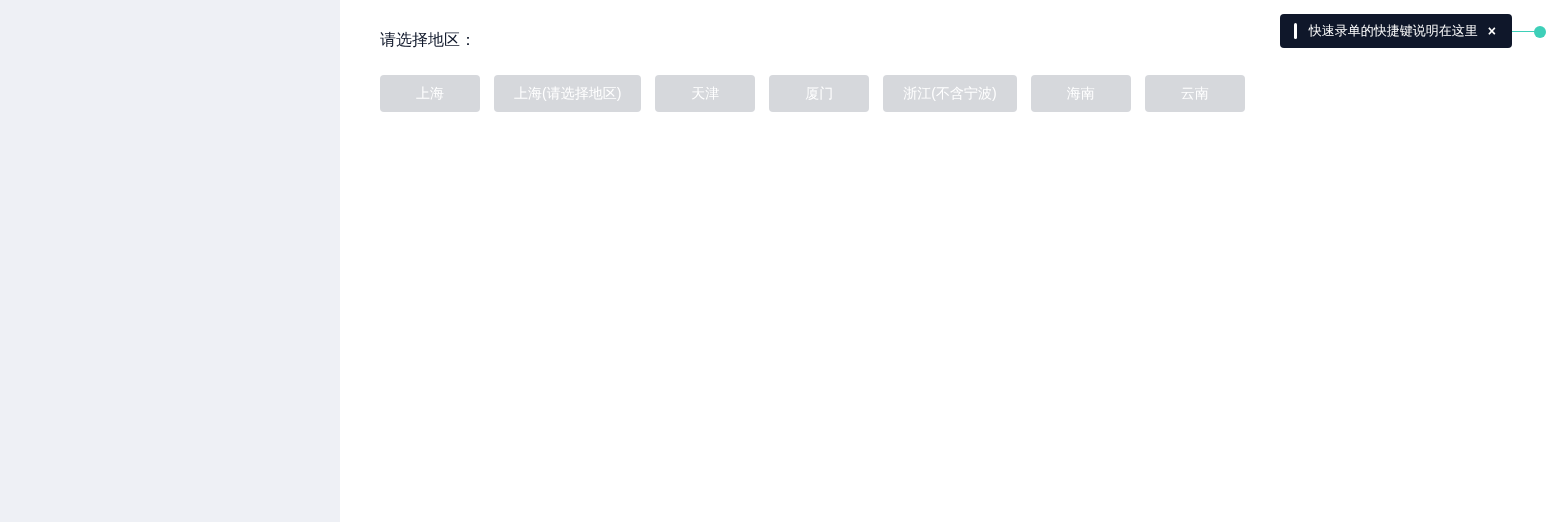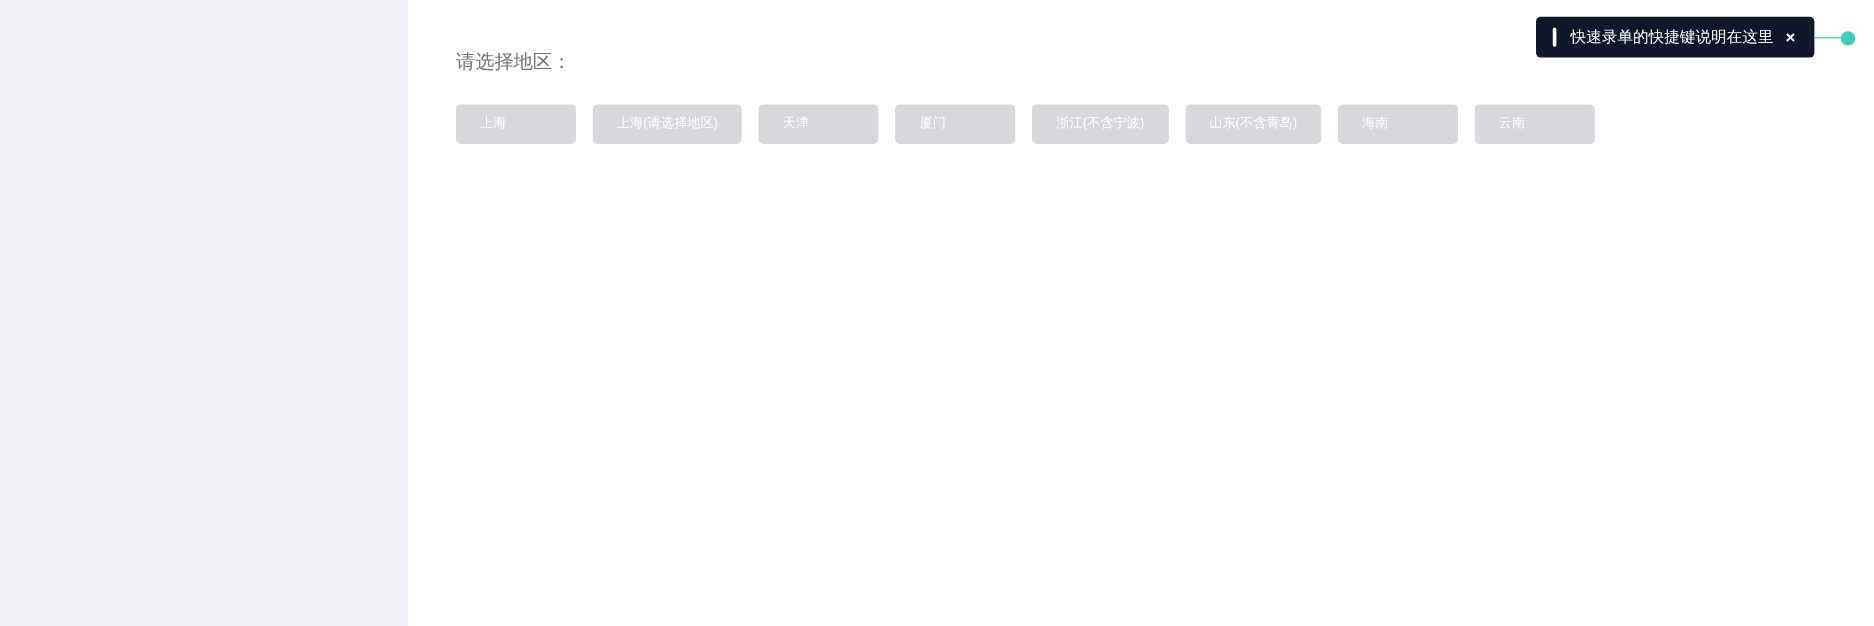--- a/index.html
+++ b/index.html
@@ -31,42 +31,41 @@
       left: 340px;
       top: 0;
       width: 1222px;
       height: 522px;
       background: #ffffff;
       padding: 30px 40px;
     }
 
     .page-title {
       font-size: 16px;
-      color: #737373;
+      color: #0f172a;
       font-weight: normal;
       margin-bottom: 24px;
-      margin-top: 12px;
     }
 
     .region-buttons {
       display: flex;
       flex-wrap: wrap;
       gap: 14px;
     }
 
     .region-btn {
       background: #d6d8dc;
       color: #fff;
       border: none;
       border-radius: 4px;
       padding: 8px 20px;
-      font-size: 11px;
+      font-size: 14px;
       cursor: pointer;
       min-width: 100px;
-      text-align: left;
+      text-align: center;
       line-height: 1.5;
     }
 
     
     .tooltip-banner {
       position: absolute;
       top: 14px;
       right: 50px;
       background: #0f172a;
       color: #fff;
@@ -115,21 +114,20 @@
 
 <div class="main-content">
   <div class="page-title">请选择地区：</div>
 
   <div class="region-buttons">
   <button class="region-btn">上海</button>
       <button class="region-btn">上海(请选择地区)</button>
       <button class="region-btn">天津</button>
       <button class="region-btn">厦门</button>
       <button class="region-btn">浙江(不含宁波)</button>
-      <button class="region-btn">山东(不含青岛)</button>
       <button class="region-btn">海南</button>
       <button class="region-btn">云南</button>
     </div>
 </div>
 
 <div class="tooltip-banner">
   <span class="bar"></span>
   <span>快速录单的快捷键说明在这里</span>
   <button class="close-btn">×</button>
 </div>

